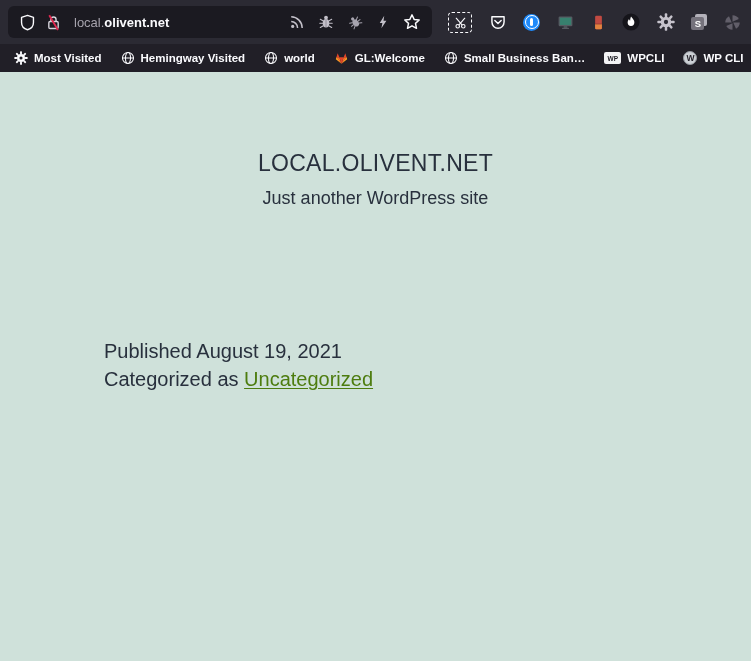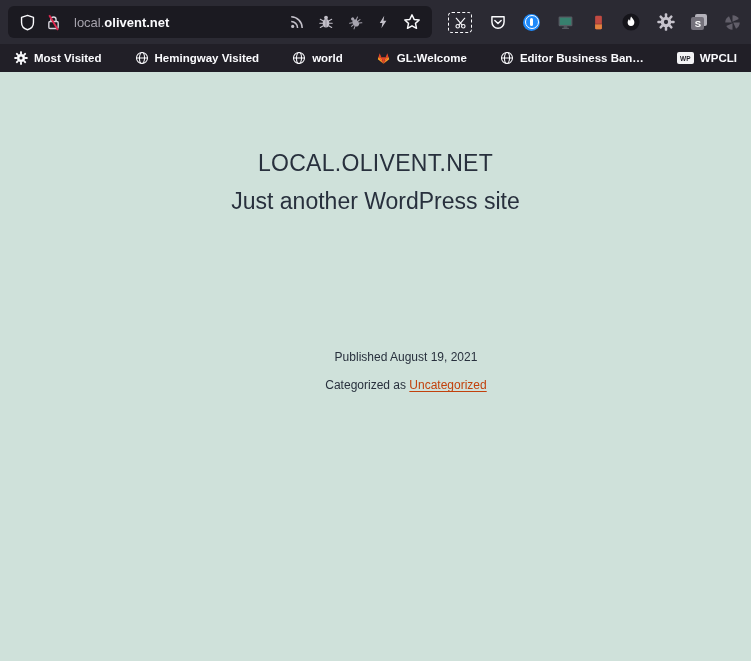--- a/index.html
+++ b/index.html
@@ -25,41 +25,41 @@
   .op-ring{position:absolute;inset:1.5px;border:1.6px solid #fff;border-radius:50%;}
   .op-one{width:3px;height:8px;background:#fff;border-radius:2px;}
 
   .stylus-badge{width:16px;height:16px;position:relative;}
   .stylus-back{position:absolute;right:0;top:0;width:12px;height:12px;background:#b3b1ba;border-radius:2px;}
   .stylus-front{position:absolute;left:0;bottom:0;width:13px;height:13px;background:#75727c;border-radius:2px;
     display:flex;align-items:center;justify-content:center;font-size:9.5px;font-weight:bold;color:#fff;}
 
   
   .bookmarks-bar{height:28px;background:#211f27;display:flex;align-items:center;
-    padding:0 14px;gap:33px;box-sizing:border-box;}
+    padding:0 14px;gap:19px;box-sizing:border-box;}
   .bookmark{display:flex;align-items:center;gap:6px;font-size:11.5px;font-weight:600;
     color:#fbfbfe;cursor:pointer;white-space:nowrap;}
   .wpcli-badge{width:17px;height:12px;background:#f3f3f5;border-radius:2px;display:inline-flex;
     align-items:center;justify-content:center;font-size:6.5px;font-weight:800;color:#23222a;letter-spacing:0;}
   .wp-badge{width:14px;height:14px;border-radius:50%;background:#ccd0d5;border:1px solid #94989f;
     box-sizing:border-box;display:inline-flex;align-items:center;justify-content:center;
     font-size:8.5px;font-weight:bold;color:#26242c;}
 
   
   .content{height:589px;background:#cfe1da;color:#28303d;}
   .site-branding{text-align:center;padding-top:78px;}
   .site-title-link{font-size:23px;font-weight:400;color:#28303d;text-decoration:none;letter-spacing:0.3px;}
-  .site-tagline{margin-top:11px;font-size:23px;color:#28303d;}
+  .site-tagline{margin-top:11px;font-size:18px;color:#28303d;}
   .post{margin:128px 0 0 104px;width:604px;}
   .post-title{margin:0;font-weight:400;}
   .post-title a{font-size:41px;font-weight:400;color:#28303d;text-decoration:underline;
     text-decoration-thickness:1.5px;text-underline-offset:7px;}
   .post-excerpt{margin:39px 0 0 0;font-size:18px;line-height:34px;}
-  .post-meta{margin-top:46px;font-size:12px;line-height:28px;text-align:center;}
-  .post-meta a{color:#c2410c;text-decoration:underline;text-underline-offset:2px;text-decoration-thickness:1px;}
+  .post-meta{margin-top:46px;font-size:20px;line-height:28px;}
+  .post-meta a{color:#4d7c0f;text-decoration:underline;text-underline-offset:2px;text-decoration-thickness:1px;}
 </style>
 </head>
 <body>
 
 <div class="window">
 
   <div class="chrome">
     <div class="nav-toolbar">
 
       <div class="urlbar">
@@ -270,21 +270,21 @@
       <span class="bookmark">
         <span class="ticon">
           <svg width="14" height="14" viewBox="0 0 16 16">
             <g fill="none" stroke="#fbfbfe" stroke-width="1.2">
               <circle cx="8" cy="8" r="6.3"></circle>
                 <ellipse cx="8" cy="8" rx="2.9" ry="6.3"></ellipse>
                 <line x1="1.7" y1="8" x2="14.3" y2="8"></line>
             </g>
           </svg>
         </span>
-        <span>Editor Business Ban…</span>
+        <span>Small Business Ban…</span>
       </span>
 
       <span class="bookmark">
         <span class="wpcli-badge">WP</span>
         <span>WPCLI</span>
       </span>
 
       <span class="bookmark">
         <span class="wp-badge">W</span>
         <span>WP CLI</span>

